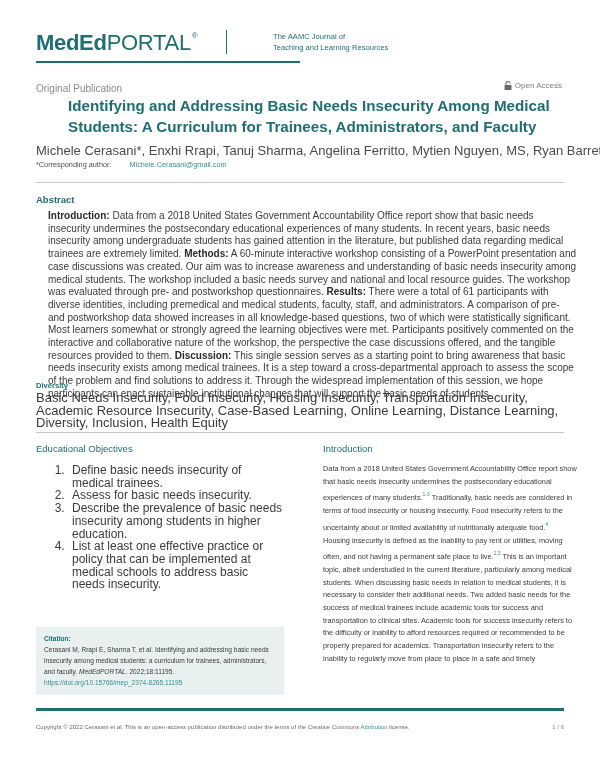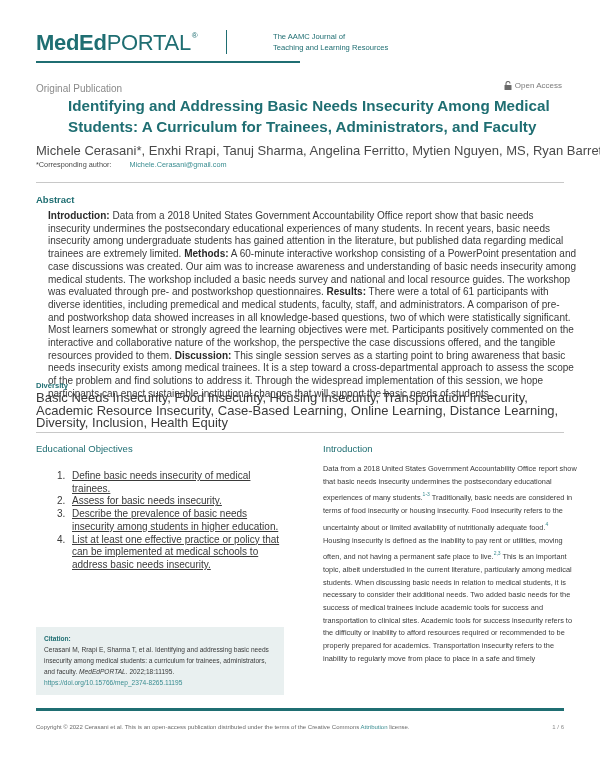--- a/index.html
+++ b/index.html
@@ -32,21 +32,21 @@
   .abstract b { color: #2a2a2a; }
 
   .kw-title { position: absolute; left: 36px; top: 381px; font-size: 7.6px; font-weight: bold; color: #1f6e72; }
   .keywords { position: absolute; left: 36px; top: 392px; width: 530px; font-size: 13px; line-height: 12.7px; color: #3a3a3a; }
 
   .col-left { position: absolute; left: 36px; top: 443px; width: 248px; }
   .col-right { position: absolute; left: 311px; top: 443px; width: 254px; margin-left: 12px; }
   .section-title { font-size: 9.5px; font-weight: normal; color: #1f6e72; margin-bottom: 9px; }
   .para { font-size: 7.35px; line-height: 12.7px; color: #3a3a3a; }
   .para sup { font-size: 5px; color: #3a8d91; vertical-align: 4px; }
-  ol.objectives { margin-top: 16px; padding-left: 32px; font-size: 10px; line-height: 12.7px; color: #3a3a3a; text-decoration: underline; }
+  ol.objectives { margin-top: 10px; padding-left: 32px; font-size: 12px; line-height: 12.7px; color: #3a3a3a; }
   ol.objectives li { padding-left: 4px; }
 
   .citation { position: absolute; left: 36px; top: 627px; width: 248px; height: 68px; background: #e9f0f0; padding: 6px 8px; font-size: 6.6px; line-height: 11px; color: #3a3a3a; }
   .citation .cit-label { color: #1f6e72; font-weight: bold; }
   .citation .doi { color: #3a8d91; }
 
   .bottom-rule { position: absolute; left: 36px; top: 708px; width: 528px; height: 3px; background: #1f6e72; }
   .footer { position: absolute; left: 36px; top: 724px; font-size: 6px; color: #6a6a6a; white-space: nowrap; }
   .footer .link { color: #3a8d91; }
   .page-num { position: absolute; right: 36px; top: 724px; font-size: 6px; color: #8a8a8a; }

